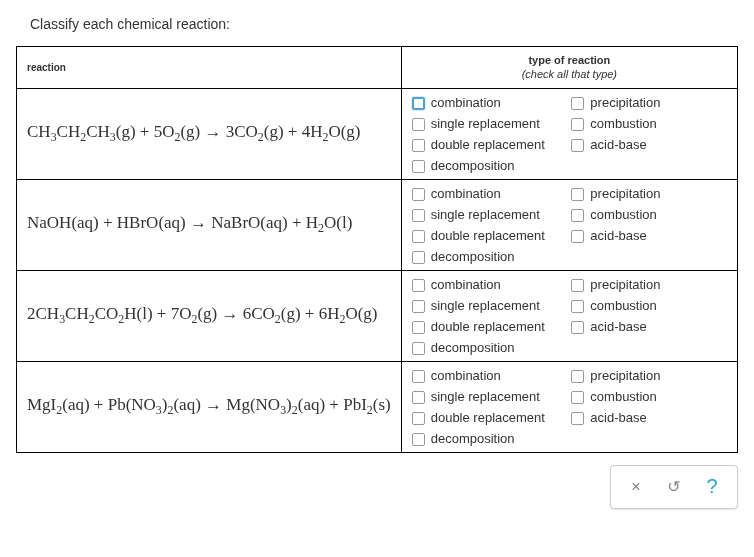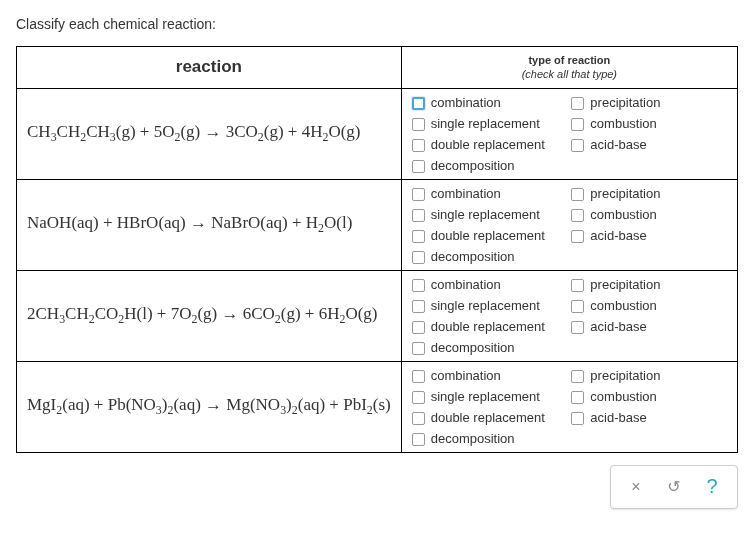--- a/index.html
+++ b/index.html
@@ -8,36 +8,37 @@
     padding: 16px;
     font-family: Arial, Helvetica, sans-serif;
     font-size: 14px;
     color: #333;
     background: #fff;
     width: 754px;
   }
   .title {
     font-size: 14px;
     margin-bottom: 14px;
+    margin-left: 14px;
   }
   table.main {
     border-collapse: collapse;
     width: 100%;
     border: 1px solid #000;
   }
   table.main th, table.main td {
     border: 1px solid #000;
     padding: 6px 10px;
     vertical-align: middle;
   }
   th.col-reaction {
     width: 52%;
     font-weight: bold;
-    text-align: center;
-    font-size: 17px;
+    text-align: left;
+    font-size: 10px;
     padding: 10px;
   }
   th.col-type {
     width: 48%;
     text-align: center;
     font-size: 11px;
     padding: 6px;
     line-height: 1.3;
   }
   th.col-type .bold { font-weight: bold; }

